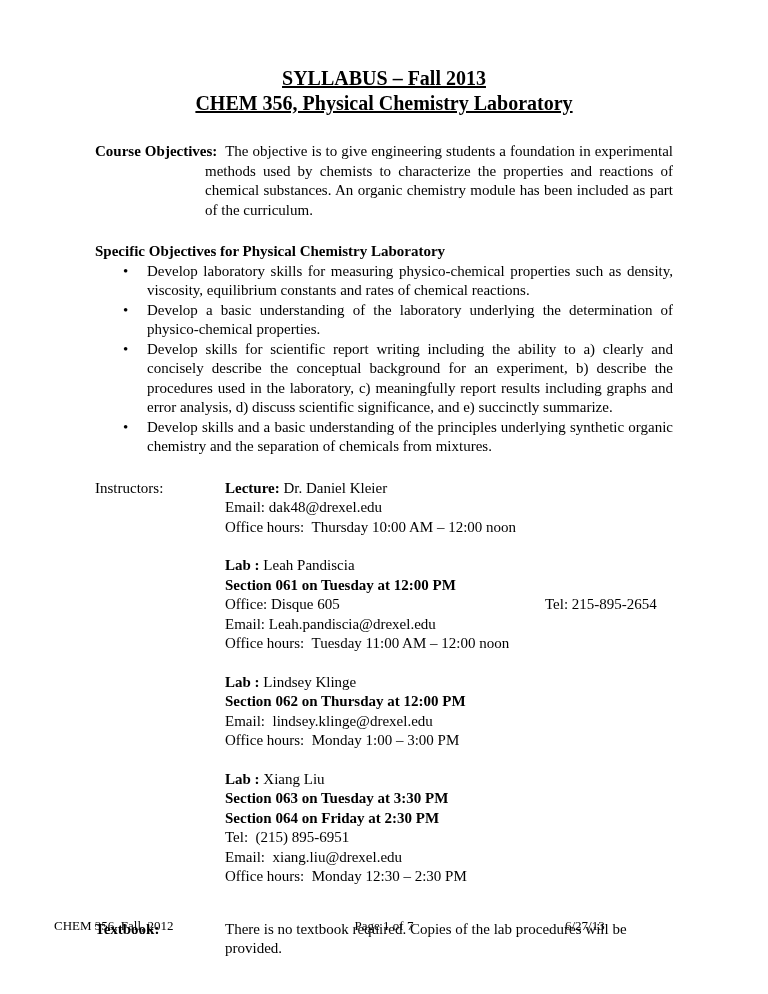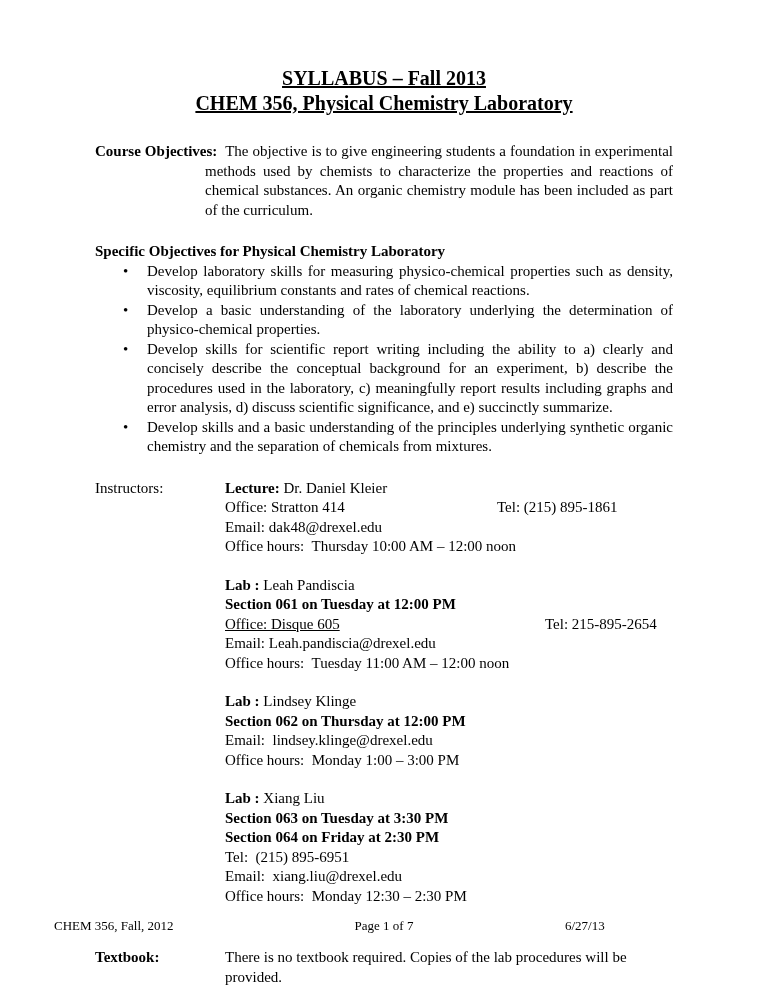--- a/index.html
+++ b/index.html
@@ -31,26 +31,26 @@
   ul.objectives { list-style:none; padding-left:52px; margin-bottom:22px; }
   ul.objectives li { position:relative; text-align:justify; }
   ul.objectives li .bullet-glyph {
     position:absolute; left:-24px; top:0;
   }
 
   .inst-row { display:flex; }
   .inst-label { flex:0 0 130px; font-weight:normal; }
   .inst-blocks { flex:1 1 auto; }
   .inst-block { margin-bottom:19px; }
-  .inst-block:last-child { margin-bottom:12px; }
+  .inst-block:last-child { margin-bottom:3px; }
   .line { white-space:pre-wrap; }
   .office-row { display:flex; }
   .office-row .office { flex:0 0 auto; }
   .office-row .office.w272 { width:272px; }
-  .office-row .office.w320 { width:320px;text-decoration:underline; }
+  .office-row .office.w320 { width:320px; }
 
   .textbook-row { display:flex; margin-top:30px; }
   .textbook-label { flex:0 0 130px; font-weight:bold; }
   .textbook-text { flex:1 1 auto; }
 
   .footer {
     position:absolute; top:918px; left:0; right:0;
     padding:0 54px; font-size:13px;
   }
   .footer .footer-center {
@@ -81,21 +81,20 @@
       <li><span class="bullet-glyph">•</span><span>Develop skills for scientific report writing including the ability to a) clearly and concisely describe the conceptual background for an experiment, b) describe the procedures used in the laboratory, c) meaningfully report results including graphs and error analysis, d) discuss scientific significance, and e) succinctly summarize.</span></li>
       <li><span class="bullet-glyph">•</span><span>Develop skills and a basic understanding of the principles underlying synthetic organic chemistry and the separation of chemicals from mixtures.</span></li>
     </ul>
 
     <div class="inst-row">
       <div class="inst-label">Instructors:</div>
       <div class="inst-blocks">
 
         <div class="inst-block">
           <div class="line"><span class="bold">Lecture:</span> <span>Dr. Daniel Kleier</span></div>
-          <div class="line office-row"><span class="office w272">Office: Stratton 414</span><span>Tel: (215) 895-1861</span></div>
           <div class="line">Email: dak48@drexel.edu</div>
           <div class="line">Office hours:  Thursday 10:00 AM – 12:00 noon</div>
         </div>
 
         <div class="inst-block">
           <div class="line"><span class="bold">Lab :</span> <span>Leah Pandiscia</span></div>
           <div class="line bold">Section 061 on Tuesday at 12:00 PM</div>
           <div class="line office-row"><span class="office w320">Office: Disque 605</span><span>Tel: 215-895-2654</span></div>
           <div class="line">Email: Leah.pandiscia@drexel.edu</div>
           <div class="line">Office hours:  Tuesday 11:00 AM – 12:00 noon</div>

